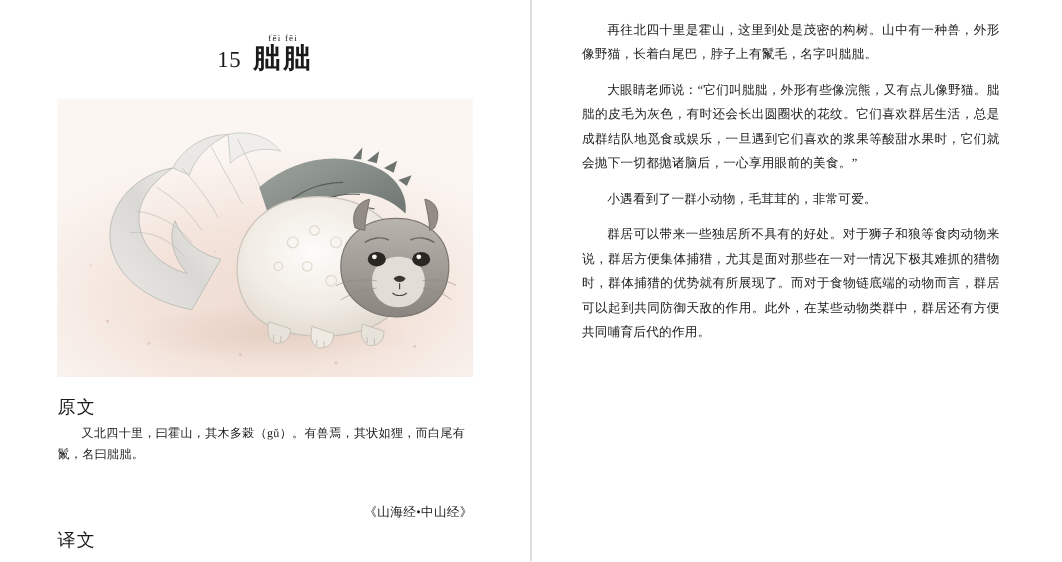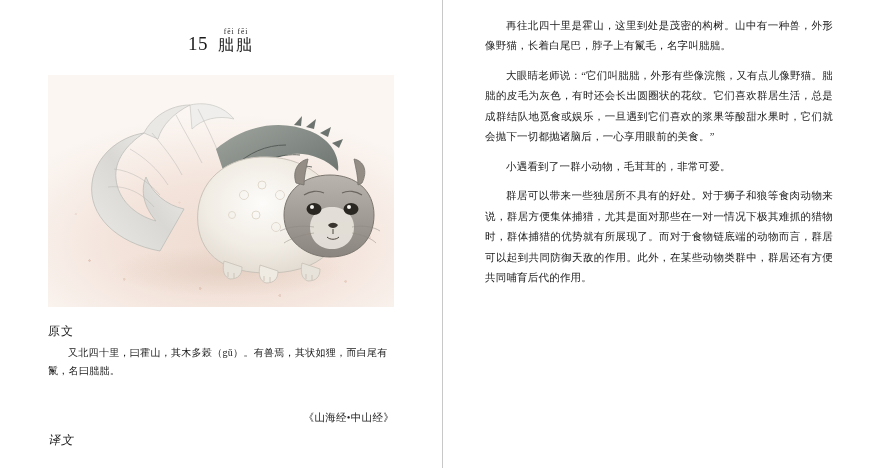--- a/index.html
+++ b/index.html
@@ -59,22 +59,22 @@
   }
   .pinyin {
     font-size: 7.5px;
     letter-spacing: 1px;
     color: #222;
     font-family: "Liberation Serif", serif;
     margin-bottom: 1px;
     line-height: 1;
   }
   .chapter-title {
-    font-size: 16px;
-    font-weight: normal;
+    font-size: 23px;
+    font-weight: bold;
     line-height: 1;
     letter-spacing: 2px;
   }
 
   .illustration {
     margin: 22px 0 0 0;
     width: 346px;
     height: 232px;
     position: relative;
     overflow: hidden;
@@ -97,40 +97,39 @@
       radial-gradient(circle at 93% 70%, rgba(182,120,95,0.18) 0 1px, transparent 1.3px),
       radial-gradient(circle at 8% 60%, rgba(182,120,95,0.14) 0 1px, transparent 1.3px),
       radial-gradient(circle at 50% 64%, rgba(182,120,95,0.12) 0 1px, transparent 1.3px),
       radial-gradient(circle at 38% 55%, rgba(182,120,95,0.10) 0 1px, transparent 1.3px);
     background-size: 100% 100%;
     opacity: 0.9;
   }
   .ill-svg { position: absolute; inset: 0; }
 
   .section-label {
-    font-size: 12px;
+    font-size: 15px;
     margin-top: 16px;
     letter-spacing: 1px;
   }
   .classic-text {
     font-size: 10px;
     line-height: 1.85;
     margin-top: 4px;
     text-indent: 2em;
     letter-spacing: 0.3px;
   }
   .source {
     font-size: 10.5px;
     text-align: right;
     margin-top: 30px;
     letter-spacing: 0.3px;
   }
   .section-label.second {
     margin-top: 7px;
-    font-style: italic;
   }
 
   
   .rp-body {
     padding-top: 16px;
   }
   .para {
     font-size: 10.5px;
     line-height: 1.95;
     text-indent: 2em;

